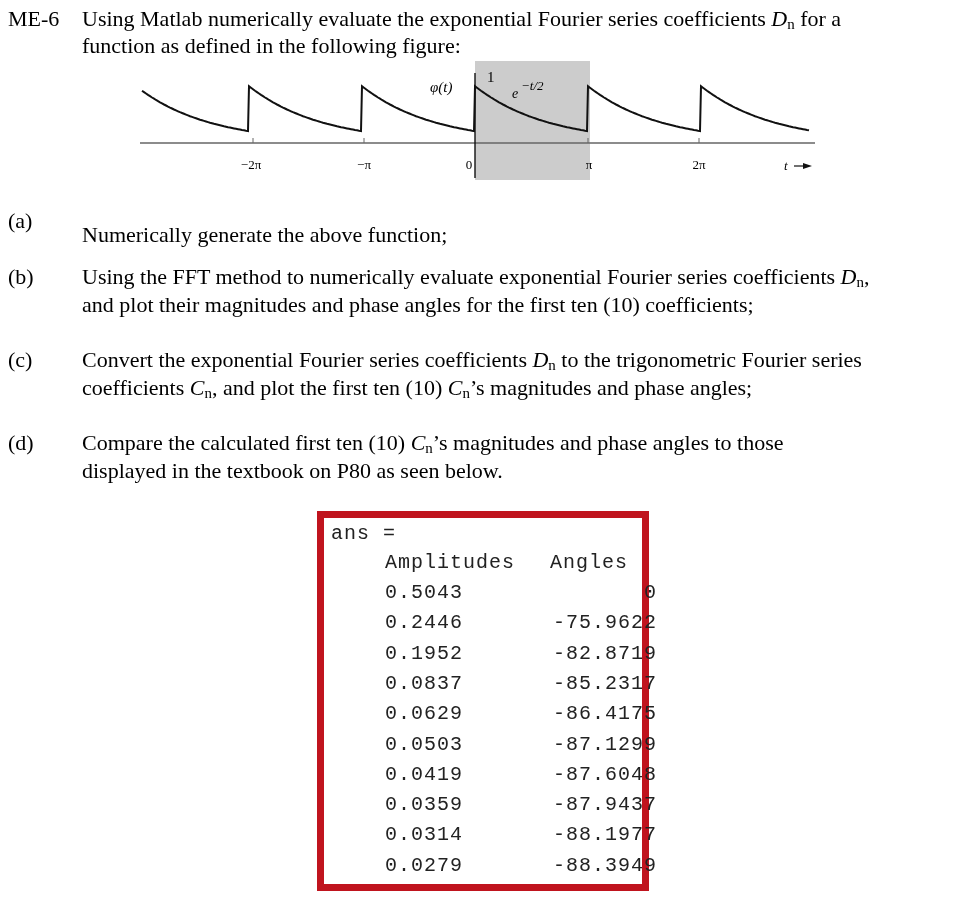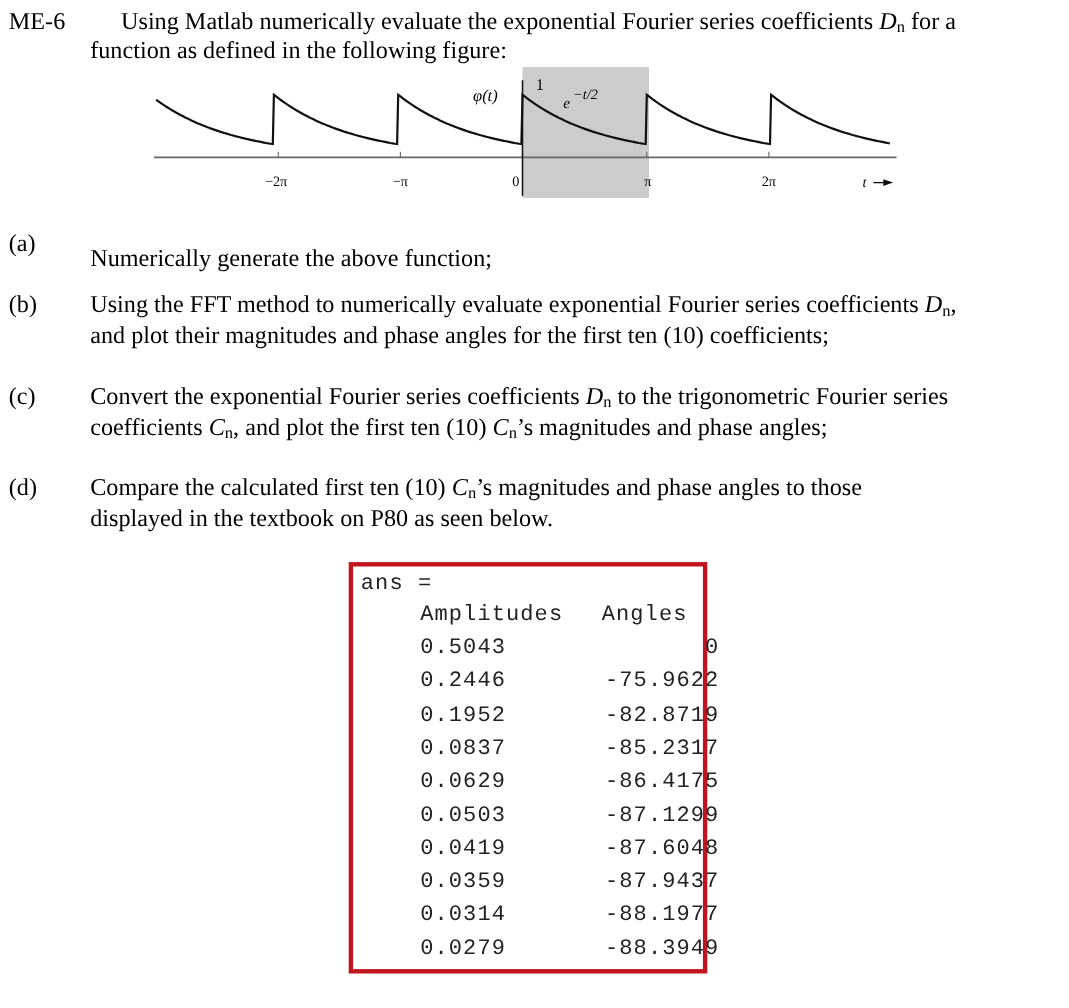--- a/index.html
+++ b/index.html
@@ -5,32 +5,32 @@
   html, body { margin: 0; padding: 0; background: #ffffff; }
   body { width: 972px; height: 916px; position: relative; overflow: hidden;
          font-family: "Liberation Serif", "DejaVu Serif", serif; color: #000; }
   .abs { position: absolute; }
   .txt { font-size: 22px; line-height: 29px; white-space: nowrap; }
   .ital { font-style: italic; }
   sub.n { font-size: 15px; vertical-align: -3px; font-style: normal; }
   #figure { position: absolute; left: 0; top: 0; }
   .lbl { font-family: "Liberation Serif", "DejaVu Serif", serif; }
   #ansbox { position: absolute; left: 317px; top: 511px; width: 318px; height: 366px;
-            border: 4px solid #737373; box-sizing: content-box; background: #fff; }
+            border: 7px solid #737373; box-sizing: content-box; background: #fff; }
   .mono { font-family: "Liberation Mono", "DejaVu Sans Mono", monospace; font-size: 20px;
           color: #222; letter-spacing: 1px; white-space: pre; }
   .row { position: absolute; left: 0; width: 372px; height: 30px; }
   .amp { position: absolute; left: 61px; }
   .ang { position: absolute; right: 39px; text-align: right; }
 </style>
 </head>
 <body>
 
 <div class="abs txt" style="left:8px; top:4px;">ME-6</div>
-<div class="abs txt" style="left:82px; top:4px;margin-left:28px;"><span>Using Matlab numerically evaluate the exponential Fourier series coefficients </span><span class="ital">D</span><sub class="n">n</sub><span> for a</span></div>
+<div class="abs txt" style="left:82px; top:4px;"><span>Using Matlab numerically evaluate the exponential Fourier series coefficients </span><span class="ital">D</span><sub class="n">n</sub><span> for a</span></div>
 <div class="abs txt" style="left:82px; top:31px;">function as defined in the following figure:</div>
 
 <svg id="figure" width="972" height="200">
   <rect x="475" y="61" width="115" height="119" fill="#cccccc"></rect>
   <line x1="140" y1="143" x2="815" y2="143" stroke="#666666" stroke-width="1.6"></line>
   <g stroke="#666" stroke-width="1">
     <line x1="253" y1="138" x2="253" y2="143"></line>
     <line x1="364" y1="138" x2="364" y2="143"></line>
     <line x1="588" y1="138" x2="588" y2="143"></line>
     <line x1="699" y1="138" x2="699" y2="143"></line>

